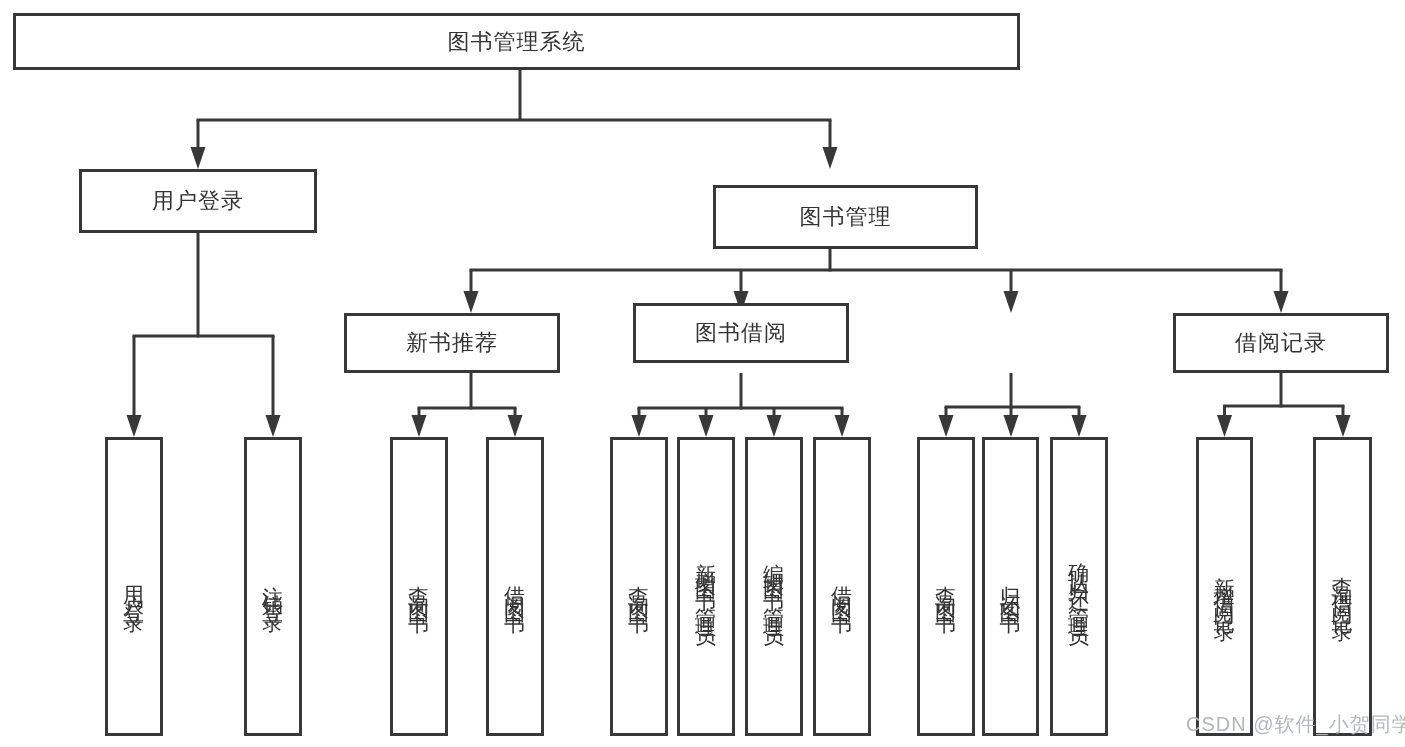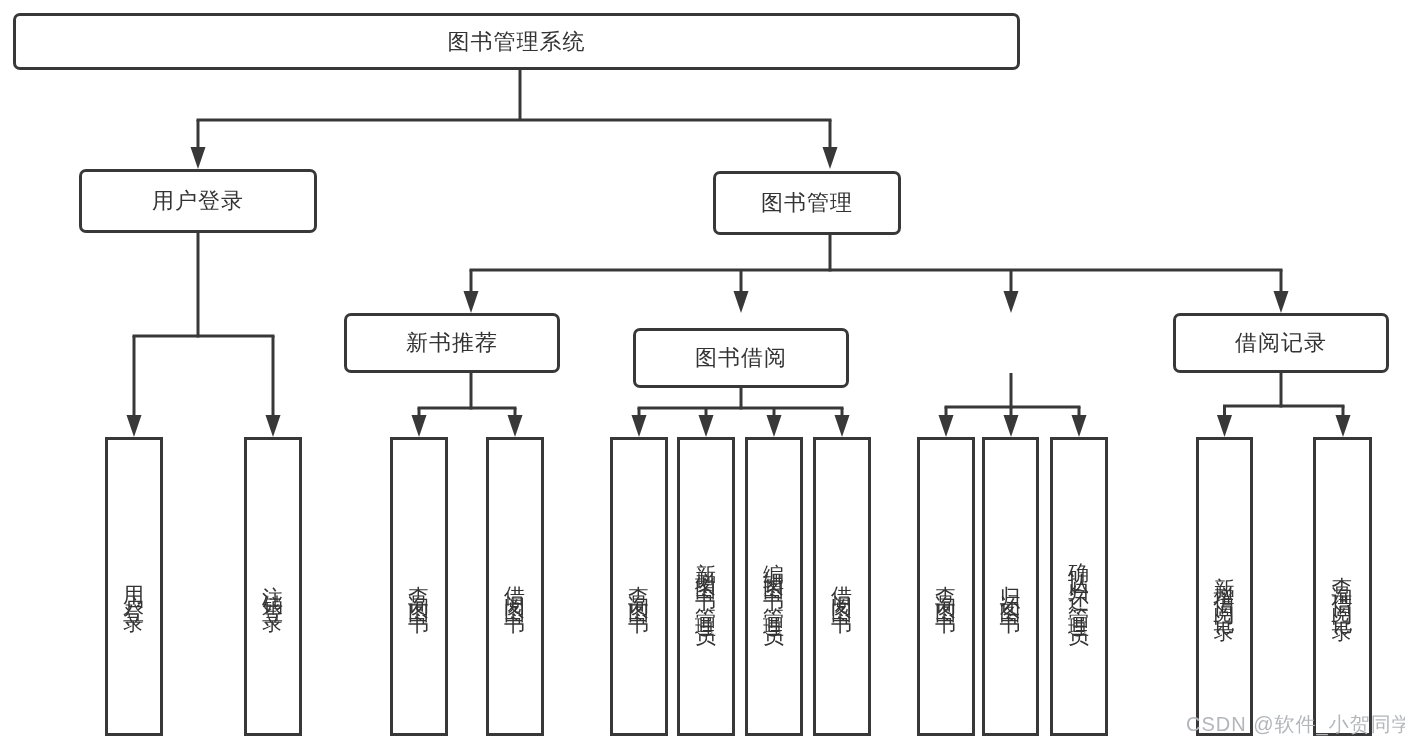--- a/index.html
+++ b/index.html
@@ -38,21 +38,20 @@
     background: #ffffff;
     display: flex;
     align-items: center;
     justify-content: center;
     z-index: 2;
     color: #333333;
   }
   .hnode {
     font-size: 22px;
     letter-spacing: 1px;
-    border-radius: 7px;
   }
   .vnode .label {
     writing-mode: vertical-rl;
     text-orientation: mixed;
     font-size: 21px;
     letter-spacing: 9px;
     line-height: 1;
     white-space: nowrap;
     color: #333333;
   }
@@ -134,28 +133,28 @@
     <polygon points="1335.5,415 1350.5,415 1343,437"></polygon>
   </svg>
 
   <div class="node hnode" style="left:13px;top:13px;width:1007px;height:57px">
     <span class="label">图书管理系统</span>
   </div>
 
   <div class="node hnode" style="left:79px;top:169px;width:238px;height:64px">
     <span class="label">用户登录</span>
   </div>
-  <div class="node hnode" style="left:713px;top:171px;width:188px;height:64px">
+  <div class="node hnode" style="left:713px;top:185px;width:265px;height:64px">
     <span class="label">图书管理</span>
   </div>
 
   <div class="node hnode" style="left:344px;top:313px;width:216px;height:60px">
     <span class="label">新书推荐</span>
   </div>
-  <div class="node hnode" style="left:633px;top:328px;width:216px;height:60px">
+  <div class="node hnode" style="left:633px;top:303px;width:216px;height:60px">
     <span class="label">图书借阅</span>
   </div>
   <div class="node hnode" style="left:1173px;top:313px;width:216px;height:60px">
     <span class="label">借阅记录</span>
   </div>
 
   <div class="node vnode" style="left:105px;top:437px;width:58px;height:299px">
     <span class="label">用户登录</span>
   </div>
   <div class="node vnode" style="left:244px;top:437px;width:58px;height:299px">

